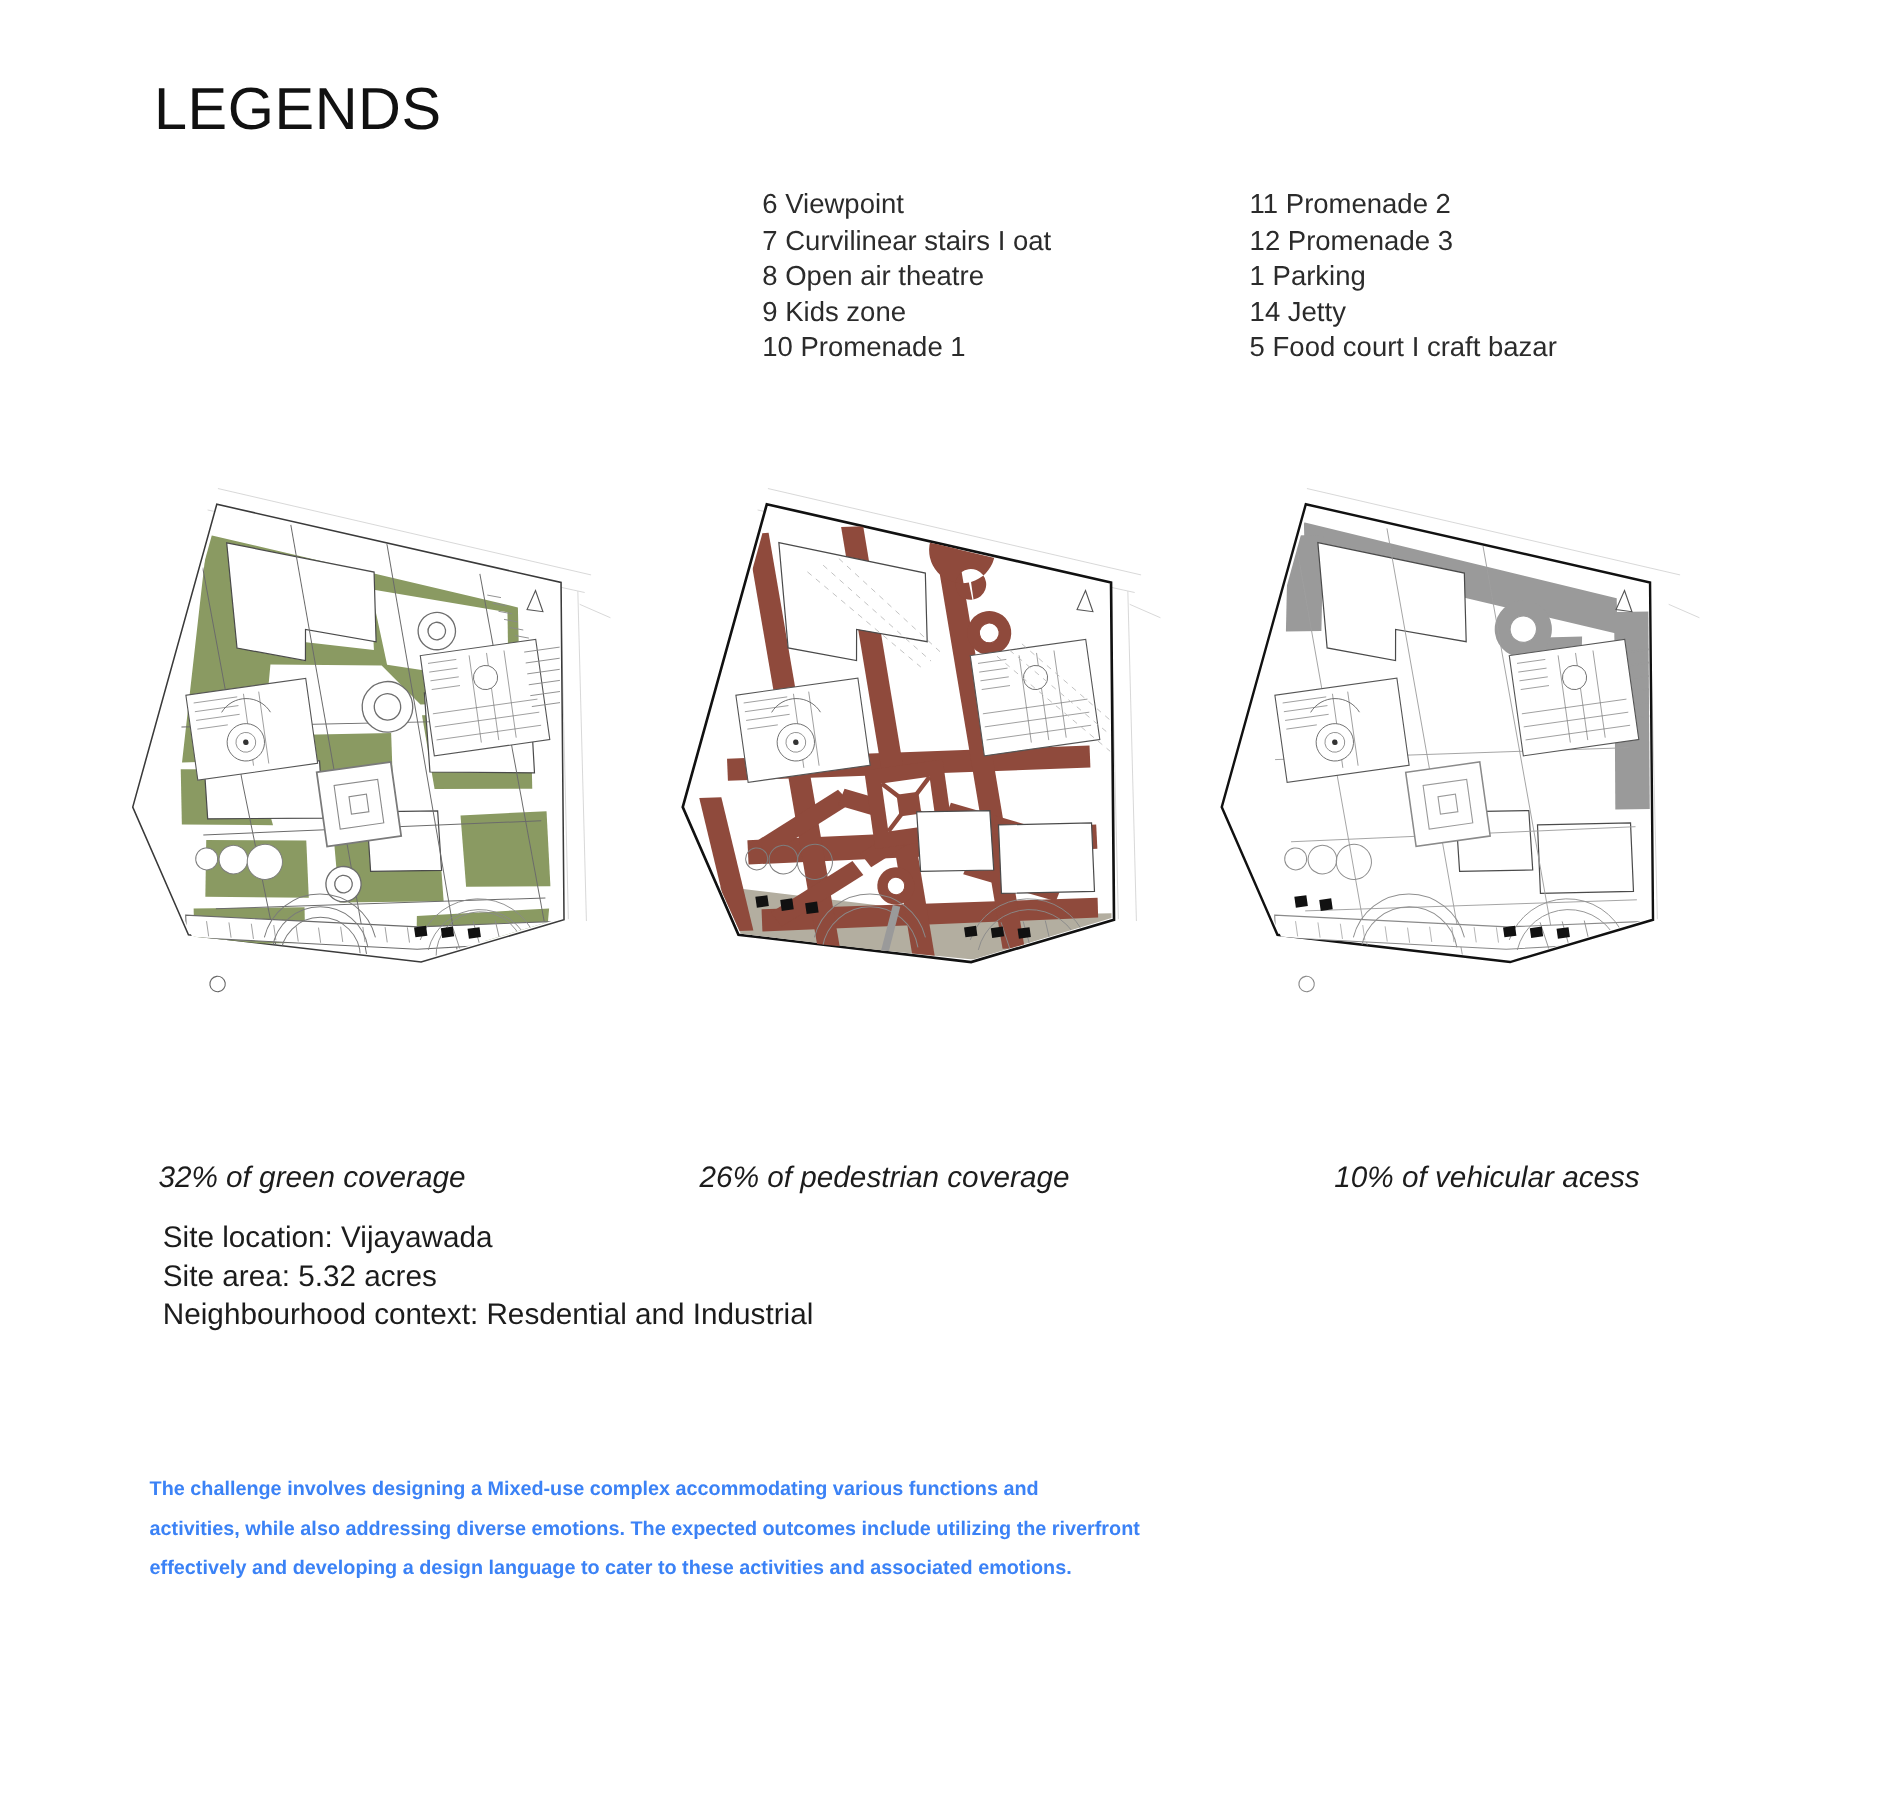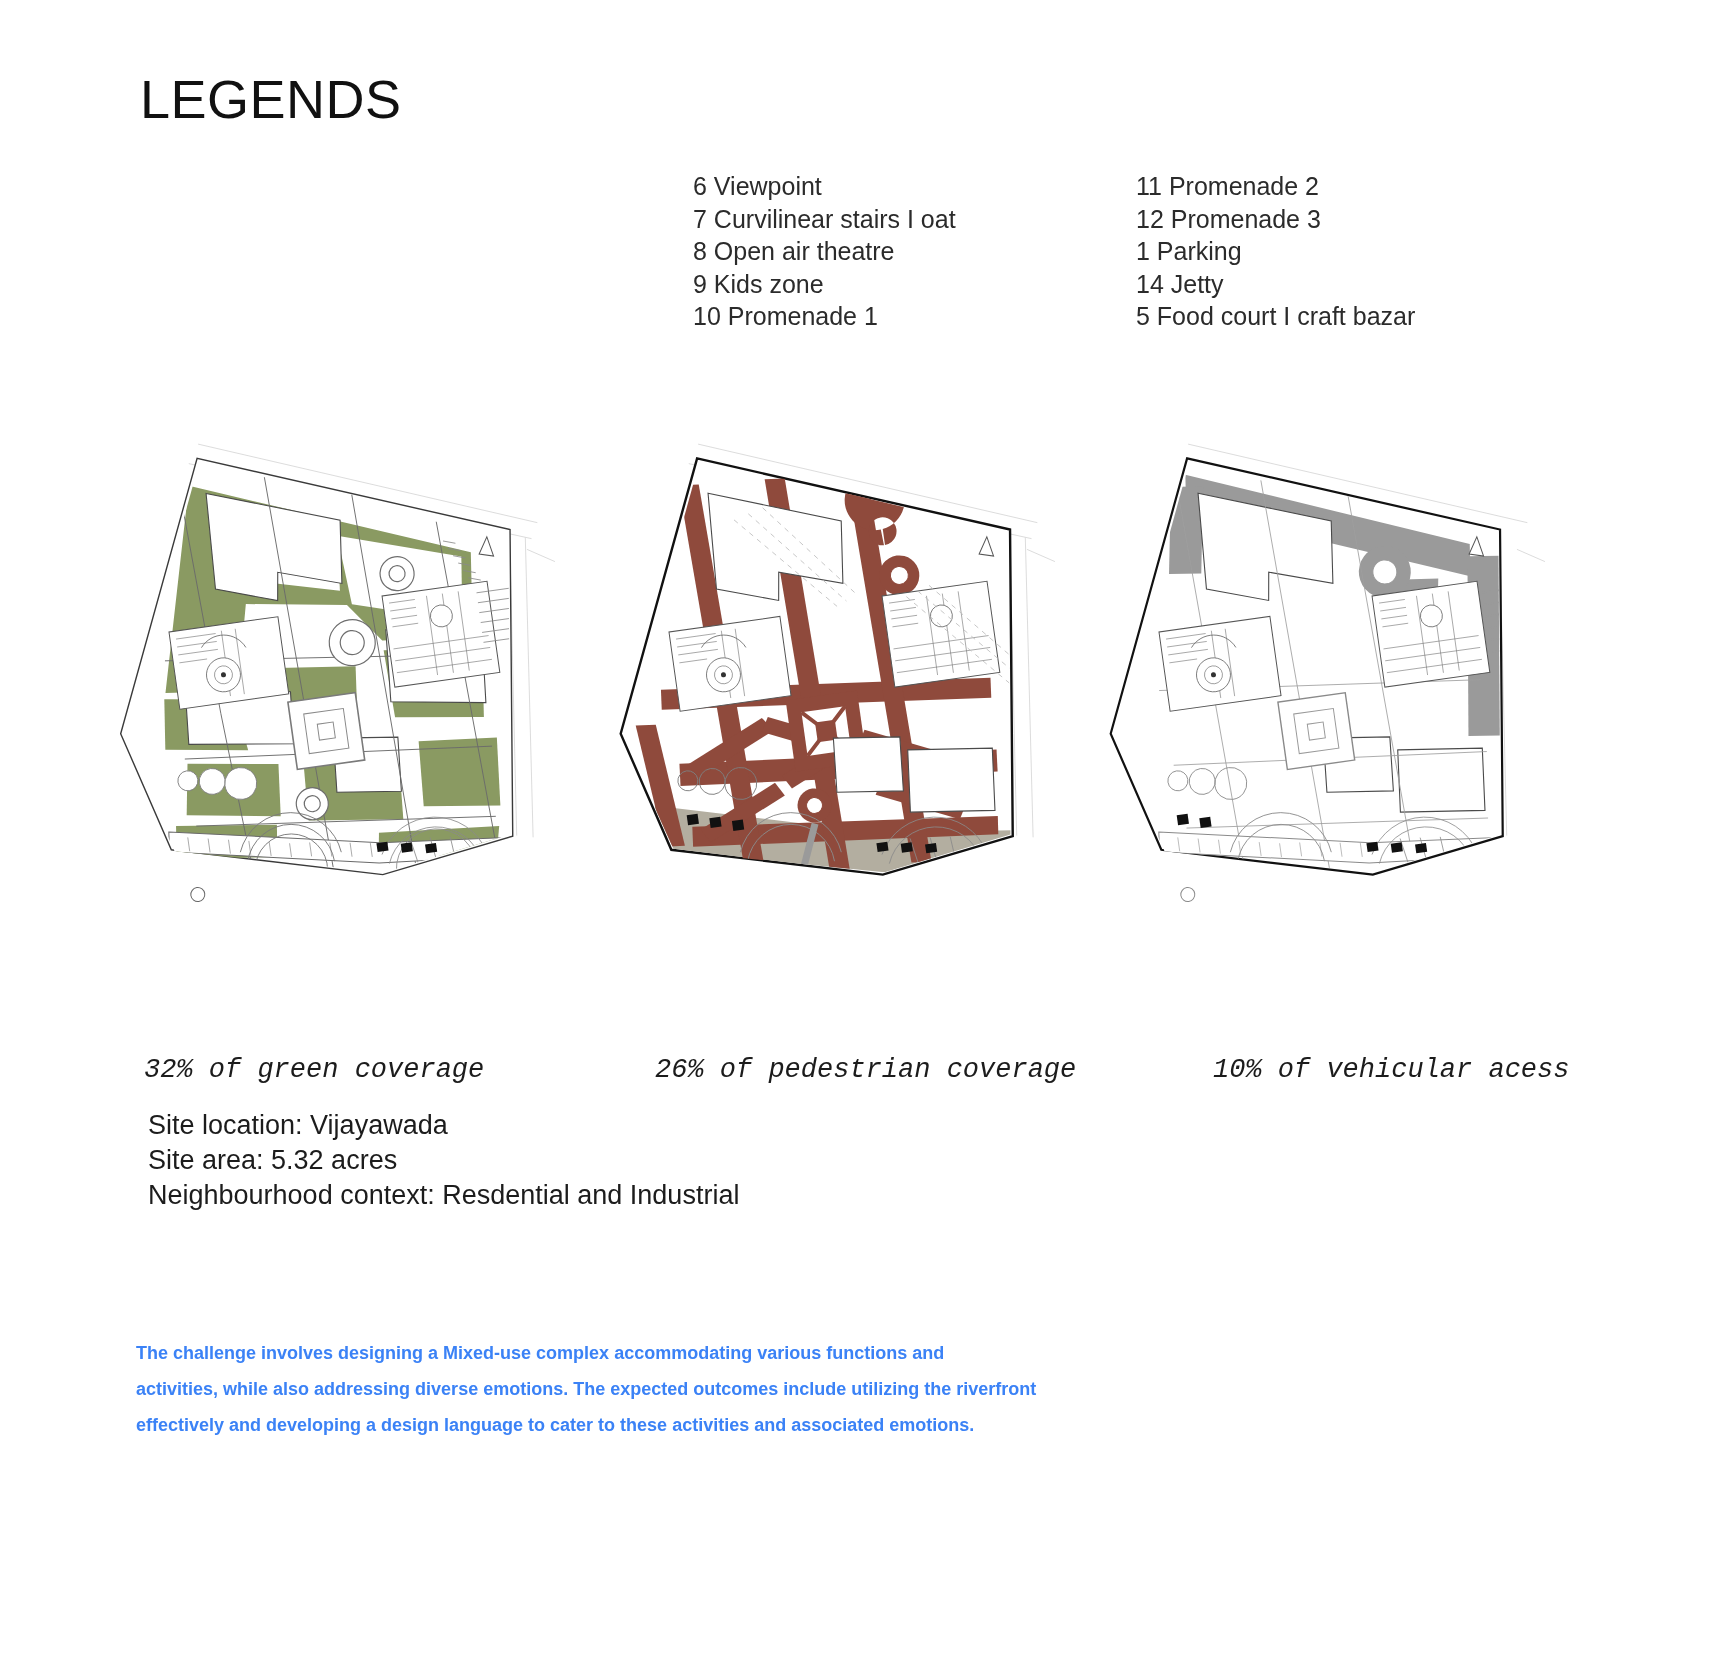--- a/index.html
+++ b/index.html
@@ -77,33 +77,32 @@
     height: 540px;
   }
 
   
   .plan-captions {
     position: absolute;
     left: 0;
     top: 1055px;
     width: 1381px;
     height: 50px;
-    font-family: Liberation Mono, monospace;
   }
   .plan-caption {
     position: absolute;
     top: 0;
     font-size: 27px;
     font-style: italic;
     font-weight: 400;
     color: #1c1c1c;
     white-space: nowrap;
   }
   .cap-1 { left: 144px; }
-  .cap-2 { left: 655px; }
+  .cap-2 { left: 636px; }
   .cap-3 { left: 1213px; }
 
   
   .site-info {
     position: absolute;
     left: 136px;
     top: 1108px;
     width: 1100px;
   }
   .site-info-line {

